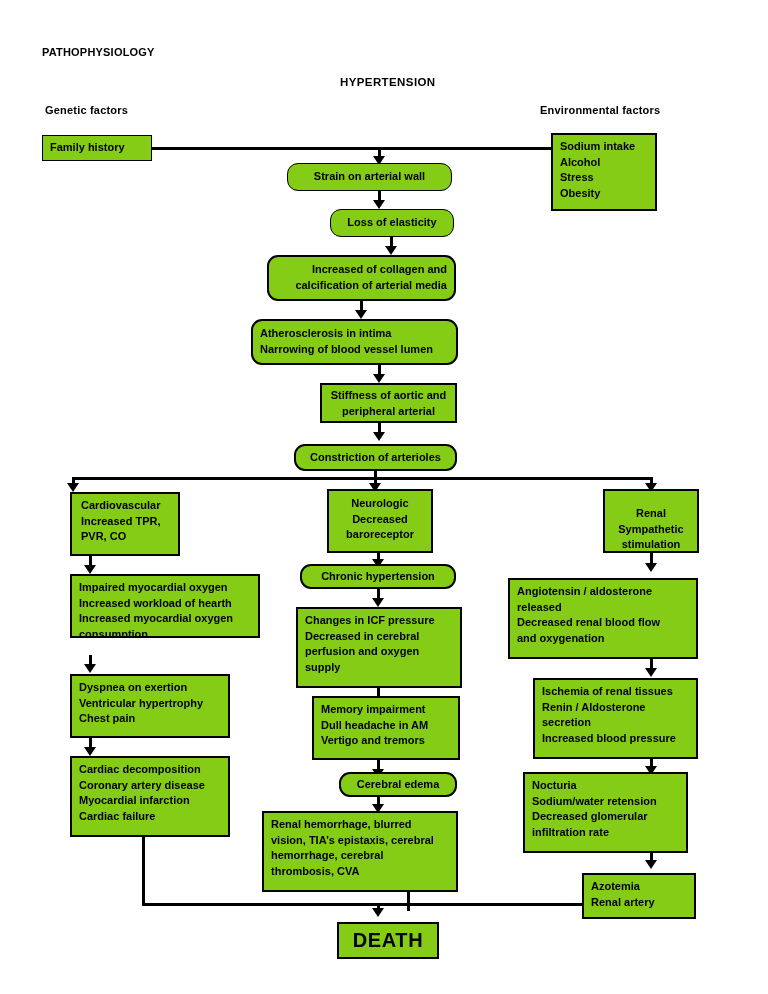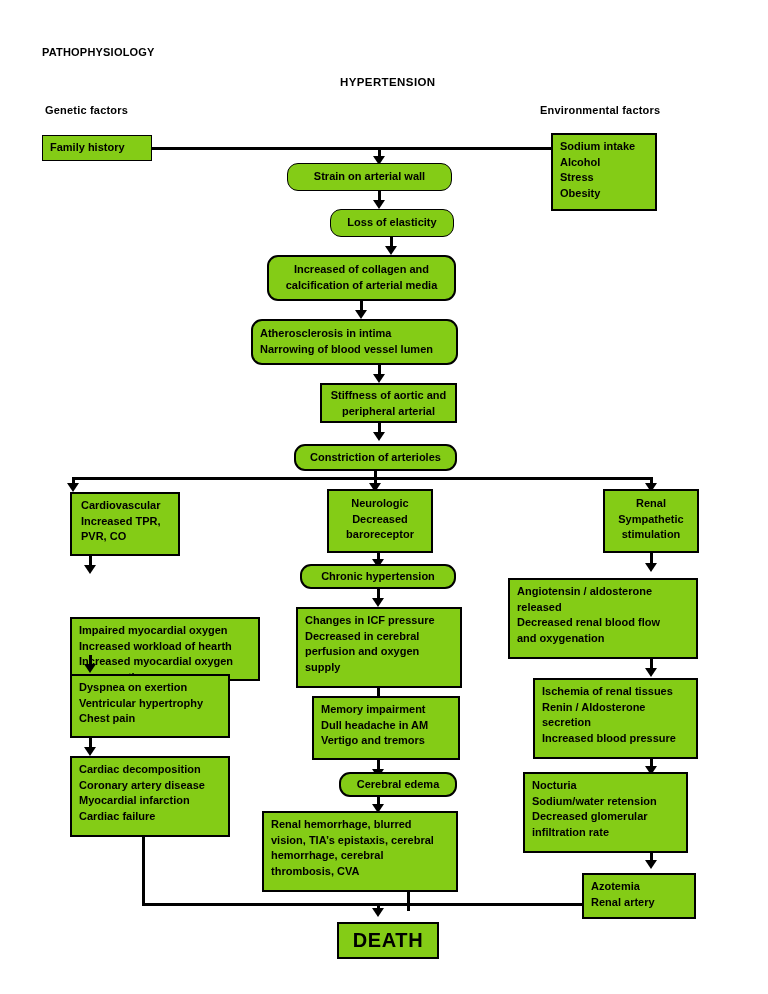--- a/index.html
+++ b/index.html
@@ -109,21 +109,21 @@
   </div>
   <div class="vline" style="left:378px; top:191px; height:13px;"></div>
   <div class="arrow" style="left:373px; top:200px;"></div>
 
   <div class="box thin center vcenter" style="left:330px; top:209px; width:124px; height:28px;">
     <span class="ln">Loss of elasticity</span>
   </div>
   <div class="vline" style="left:390px; top:237px; height:13px;"></div>
   <div class="arrow" style="left:385px; top:246px;"></div>
 
-  <div class="box center vcenter" style="left:267px; top:255px; width:189px; height:46px;">
+  <div class="box center vcenter" style="left:267px; top:255px; width:189px; height:46px;text-align:right;">
     <span class="ln">Increased of collagen and</span>
     <span class="ln">calcification of arterial media</span>
   </div>
   <div class="vline" style="left:360px; top:301px; height:13px;"></div>
   <div class="arrow" style="left:355px; top:310px;"></div>
 
   <div class="box vcenter" style="left:251px; top:319px; width:207px; height:46px;">
     <span class="ln">Atherosclerosis in intima</span>
     <span class="ln">Narrowing of blood vessel lumen</span>
   </div>
@@ -151,21 +151,21 @@
   <div class="arrow" style="left:645px; top:483px;"></div>
 
   <div class="box" style="left:70px; top:492px; width:110px; height:64px; padding-left:9px;">
     <span class="ln">Cardiovascular</span>
     <span class="ln">Increased TPR,</span>
     <span class="ln">PVR, CO</span>
   </div>
   <div class="vline" style="left:89px; top:556px; height:13px;"></div>
   <div class="arrow" style="left:84px; top:565px;"></div>
 
-  <div class="box" style="left:70px; top:574px; width:190px; height:64px;margin-top:43px;">
+  <div class="box" style="left:70px; top:574px; width:190px; height:64px;">
     <span class="ln">Impaired myocardial oxygen</span>
     <span class="ln">Increased workload of hearth</span>
     <span class="ln">Increased myocardial oxygen</span>
     <span class="ln">consumption</span>
   </div>
   <div class="vline" style="left:89px; top:655px; height:13px;"></div>
   <div class="arrow" style="left:84px; top:664px;"></div>
 
   <div class="box" style="left:70px; top:674px; width:160px; height:64px;">
     <span class="ln">Dyspnea on exertion</span>
@@ -220,21 +220,21 @@
   <div class="vline" style="left:377px; top:797px; height:11px;"></div>
   <div class="arrow" style="left:372px; top:804px;"></div>
 
   <div class="box" style="left:262px; top:811px; width:196px; height:81px;">
     <span class="ln">Renal hemorrhage, blurred</span>
     <span class="ln">vision, TIA’s epistaxis, cerebral</span>
     <span class="ln">hemorrhage, cerebral</span>
     <span class="ln">thrombosis, CVA</span>
   </div>
 
-  <div class="box center" style="left:603px; top:489px; width:96px; height:64px; padding-top:5px;">
+  <div class="box center" style="left:603px; top:489px; width:96px; height:64px; padding-top:15px;">
     <span class="ln">Renal</span>
     <span class="ln">Sympathetic</span>
     <span class="ln">stimulation</span>
   </div>
   <div class="vline" style="left:650px; top:553px; height:14px;"></div>
   <div class="arrow" style="left:645px; top:563px;"></div>
 
   <div class="box" style="left:508px; top:578px; width:190px; height:81px;">
     <span class="ln">Angiotensin / aldosterone</span>
     <span class="ln">released</span>

